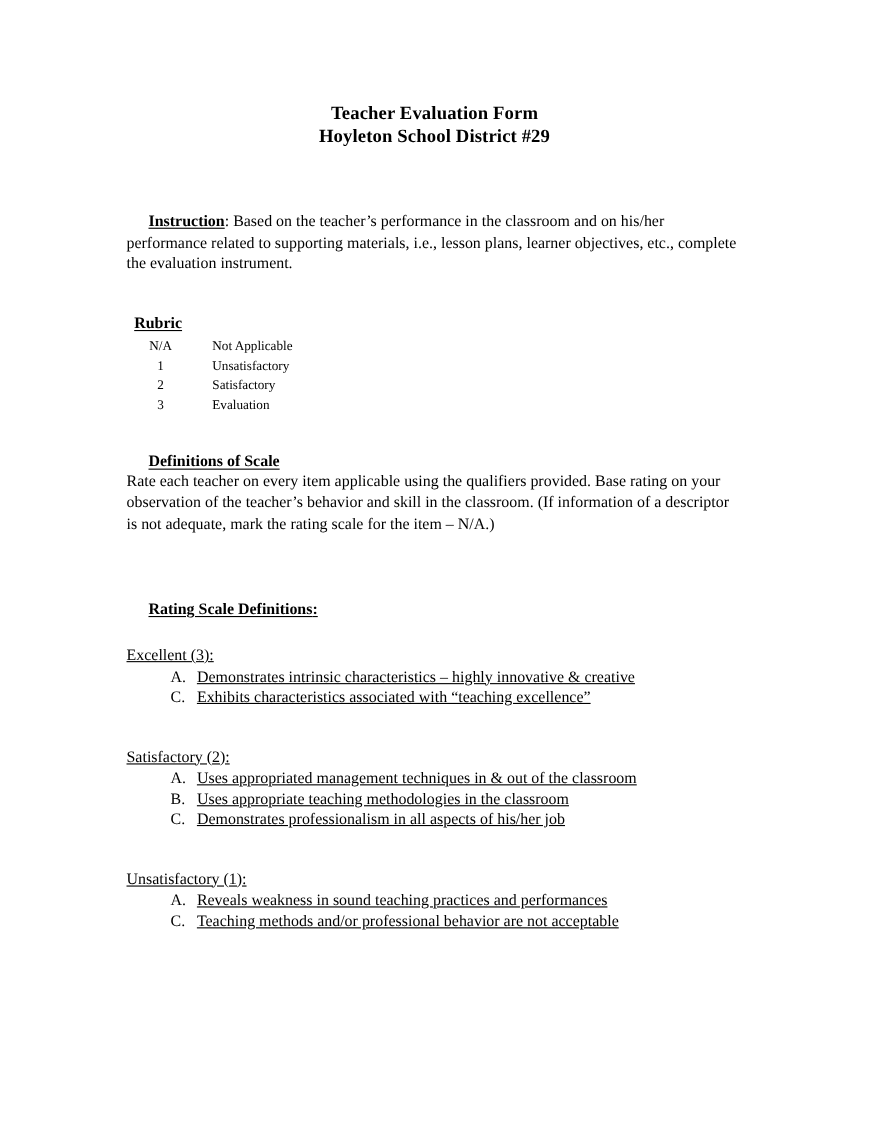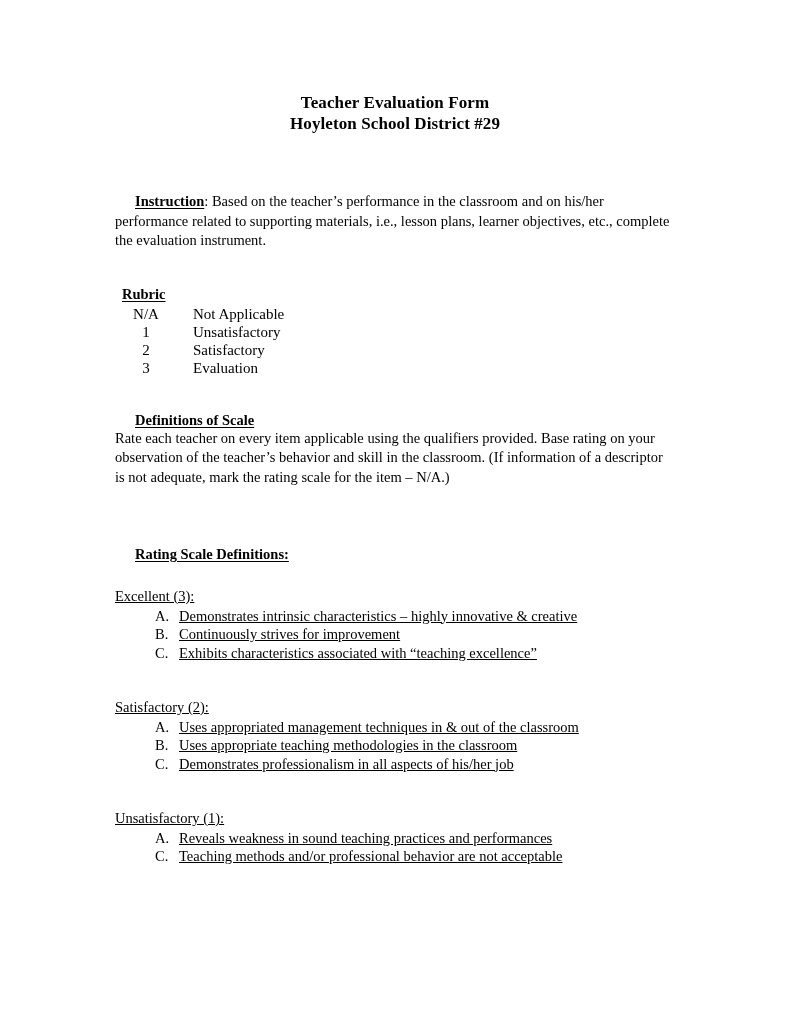--- a/index.html
+++ b/index.html
@@ -72,21 +72,21 @@
     display: inline-block;
     margin-left: 1px;
     padding-left: 6px;
     padding-right: 1px;
   }
   .rubric-table {
     margin-top: 2px;
     border-collapse: collapse;
   }
   .rubric-table td {
-    font-size: 15px;
+    font-size: 12px;
     line-height: 18px;
     padding: 0;
     vertical-align: top;
     white-space: nowrap;
   }
   .rubric-code {
     width: 62px;
     text-align: center;
     padding-right: 8px !important;
   }
@@ -170,21 +170,20 @@
 
     <div>
       <div><span class="heading-ul" style="font-size:14.5px;"><span>Rating Scale Definitions</span><span>:</span></span></div>
 
       <div class="spacer-md"></div>
 
       <div class="def-group">
         <div class="def-title">Excellent (3):</div>
         <ul class="def-list">
           <li><span class="def-letter">A.</span><span>Demonstrates intrinsic characteristics – highly innovative &amp; creative</span></li>
-          <li><span class="def-letter">B.</span><span>Continuously strives for improvement</span></li>
           <li><span class="def-letter">C.</span><span>Exhibits characteristics associated with “teaching excellence”</span></li>
         </ul>
       </div>
 
       <div class="group-gap"></div>
 
       <div class="def-group">
         <div class="def-title">Satisfactory (2):</div>
         <ul class="def-list">
           <li><span class="def-letter">A.</span><span>Uses appropriated management techniques in &amp; out of the classroom</span></li>

